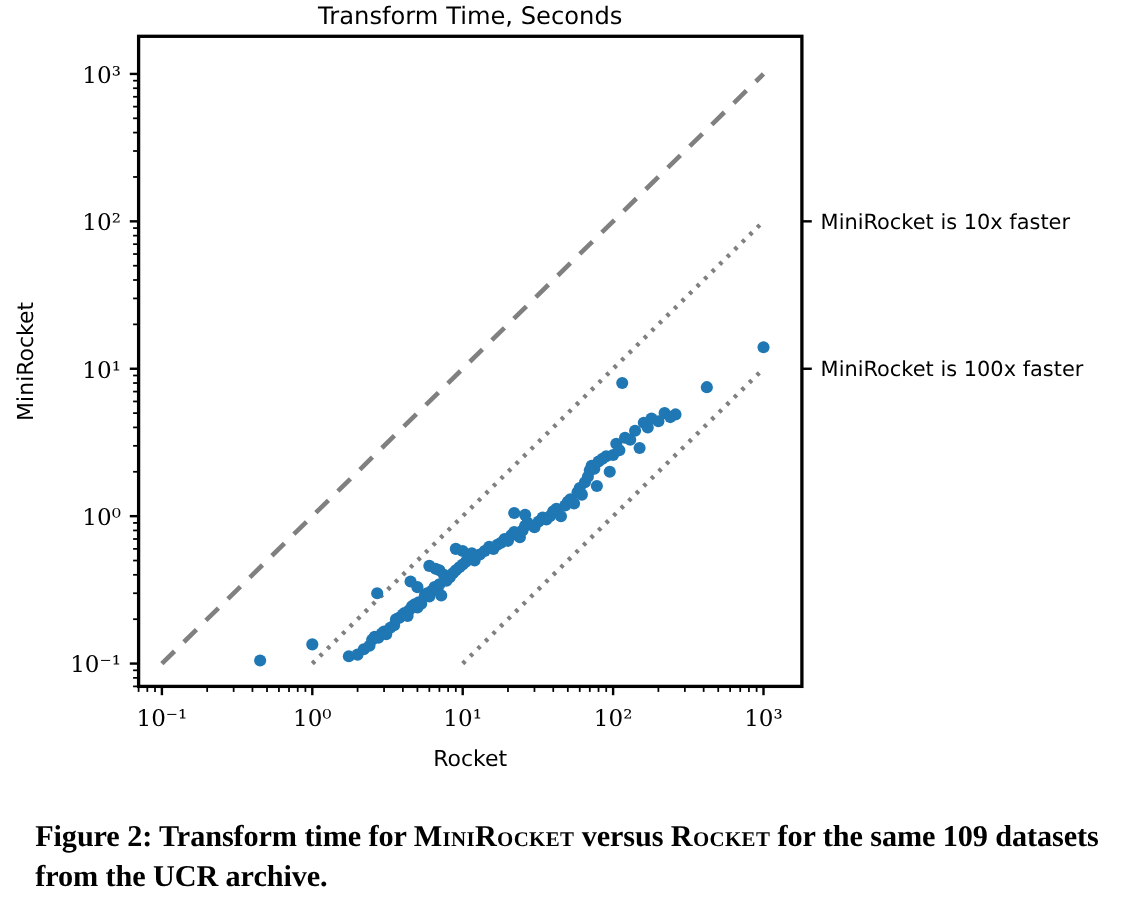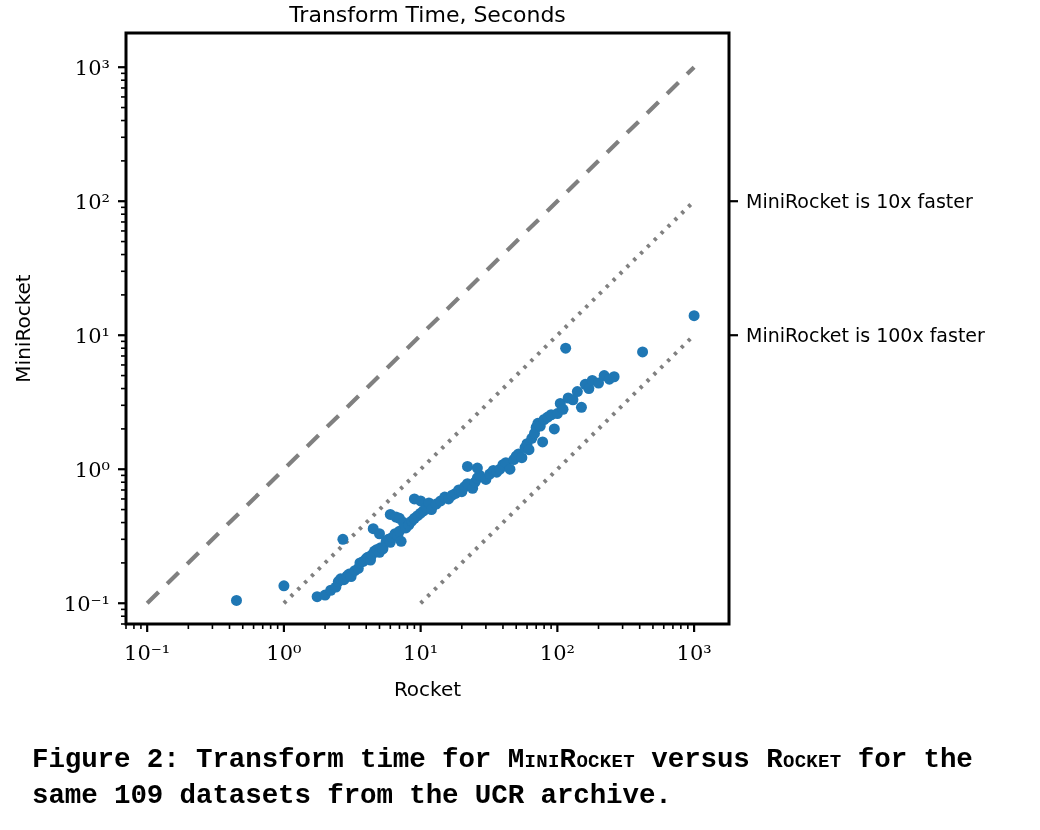--- a/index.html
+++ b/index.html
@@ -50,21 +50,21 @@
     font-size: 19px;
     fill: #000;
   }
 
   
   #caption {
     position: absolute;
     left: 32px;
     top: 742px;
     width: 990px;
-    font-family: Liberation Mono, monospace;
+    font-family: Liberation Serif, serif;
     font-weight: bold;
     font-size: 27.5px;
     line-height: 1.32;
     color: #000;
     letter-spacing: -0.1px;
   }
   .smallcaps {
     font-variant: small-caps;
     letter-spacing: 0.3px;
   }

